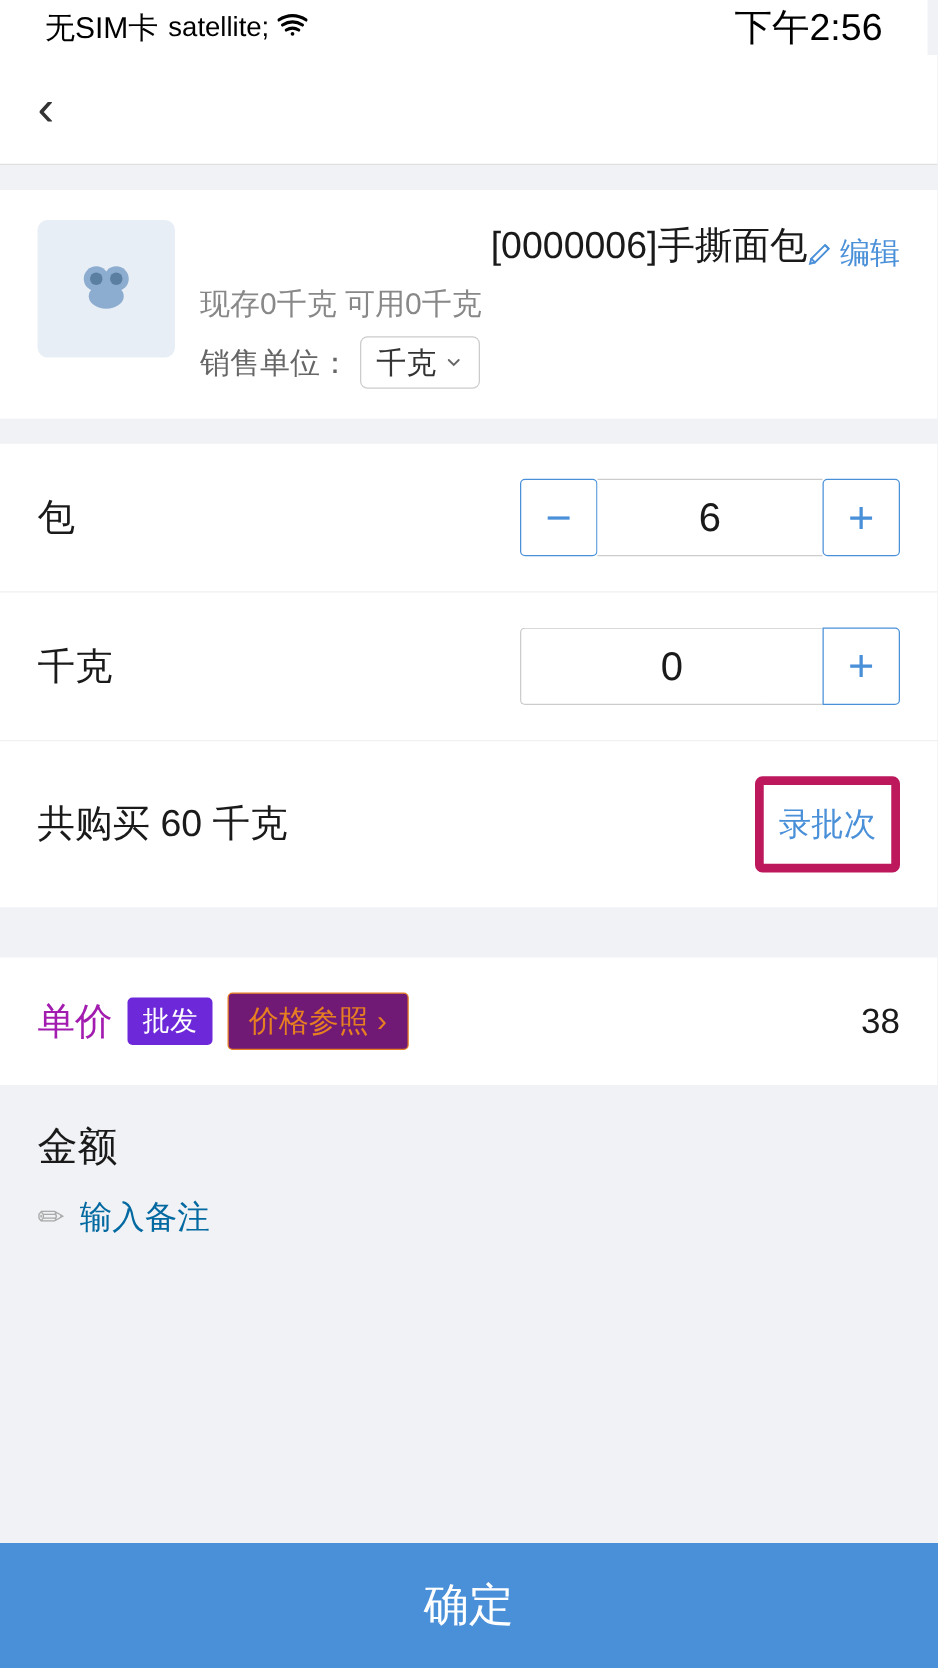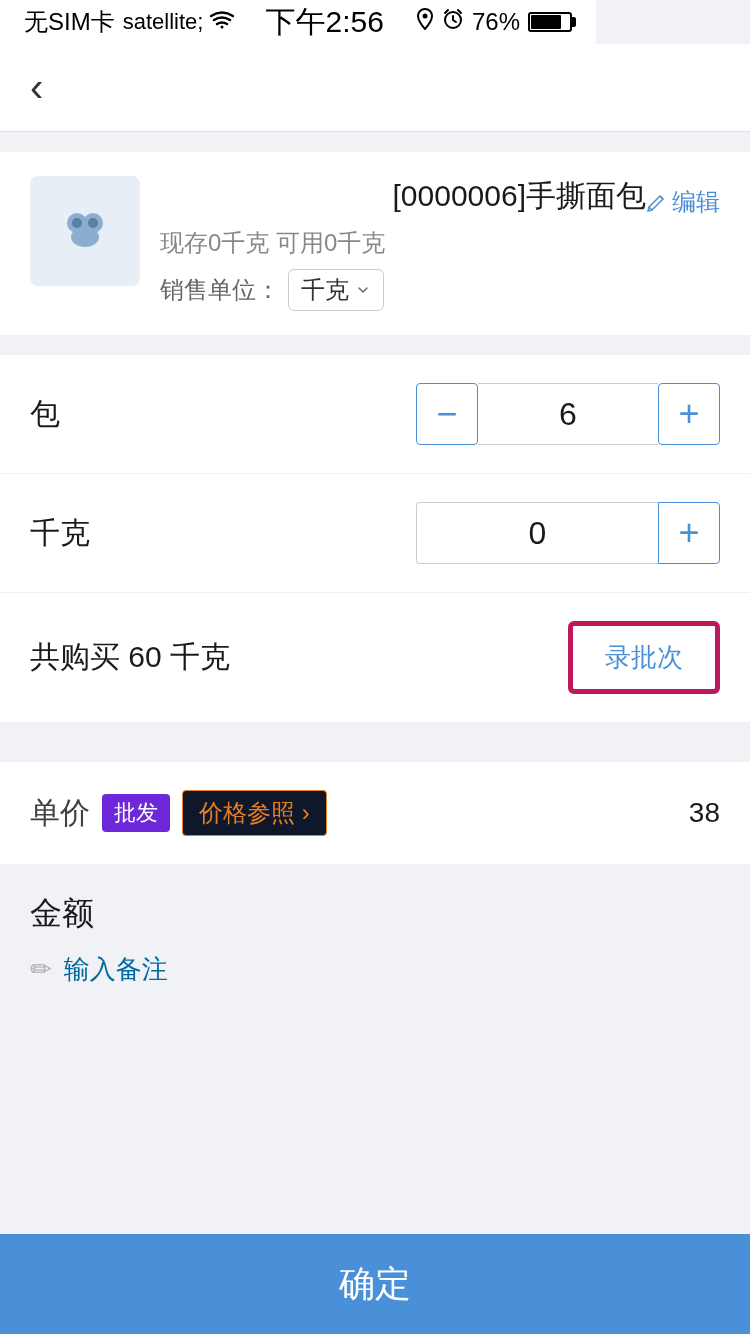--- a/index.html
+++ b/index.html
@@ -7,27 +7,27 @@
     body {
       width: 750px;
       min-height: 1334px;
       font-family: -apple-system, 'PingFang SC', 'Helvetica Neue', sans-serif;
       background: #f0f2f5;
       font-size: 28px;
     }
 
     
     .status-bar {
-      width: 596px;
+      width: 742px;
       height: 44px;
       background: #fff;
       display: flex;
       align-items: center;
       justify-content: space-between;
-      padding: 0 24px;
+      padding: 0 36px;
       font-size: 24px;
       color: #000;
     }
     .status-left { display: flex; align-items: center; gap: 8px; }
     .status-center { font-size: 30px; font-weight: 500; }
     .status-right { display: flex; align-items: center; gap: 8px; font-size: 24px; }
     .battery {
       width: 44px; height: 20px;
       border: 2px solid #000;
       border-radius: 3px;
@@ -213,53 +213,53 @@
       align-items: center;
       justify-content: space-between;
       padding: 28px 30px;
       background: #fff;
     }
     .total-text {
       font-size: 30px;
       color: #1a1a1a;
     }
     .batch-btn {
-      border: 5px solid #be185d;
+      border: 7px solid #be185d;
       color: #4a90d9;
       background: #fff;
-      padding: 14px 32px;
+      padding: 14px 12px;
       font-size: 26px;
       border-radius: 6px;
       cursor: pointer;
     }
 
     
     .price-section {
       background: #fff;
       margin-top: 20px;
       padding: 28px 30px;
       display: flex;
       align-items: center;
     }
     .price-label {
       font-size: 30px;
-      color: #404040;
+      color: #a21caf;
     }
     .price-tag {
       background: #6d28d9;
       color: #fff;
       font-size: 22px;
       padding: 4px 12px;
       border-radius: 4px;
       margin: 0 12px;
     }
     .price-ref-btn {
       border: 1.5px solid #e67e22;
       color: #e67e22;
-      background: #0f172a;
+      background: #701a75;
       font-size: 24px;
       padding: 6px 16px;
       border-radius: 4px;
       display: flex;
       align-items: center;
       cursor: pointer;
     }
     .price-value {
       font-size: 28px;
       color: #1a1a1a;
@@ -343,40 +343,20 @@
     <span class="wifi-icon">satellite;
       <svg width="24" height="18" viewBox="0 0 24 18" fill="none">
         <path d="M1 5 Q12 -2 23 5" stroke="#000" stroke-width="2.5" fill="none" stroke-linecap="round"></path>
         <path d="M4 9 Q12 4 20 9" stroke="#000" stroke-width="2.5" fill="none" stroke-linecap="round"></path>
         <path d="M7 13 Q12 10 17 13" stroke="#000" stroke-width="2.5" fill="none" stroke-linecap="round"></path>
         <circle cx="12" cy="16" r="1.5" fill="#000"></circle>
       </svg>
     </span>
   </div>
   <div class="status-center">下午2:56</div>
-  <div class="status-right">
-    <span>
-      <svg width="18" height="22" viewBox="0 0 18 22" fill="none">
-        <path d="M9 1 C5 1 2 4 2 8 C2 13 9 21 9 21 C9 21 16 13 16 8 C16 4 13 1 9 1Z" stroke="#000" stroke-width="2" fill="none"></path>
-        <circle cx="9" cy="8" r="2.5" fill="#000"></circle>
-      </svg>
-    </span>
-    <span>
-      <svg width="22" height="22" viewBox="0 0 22 22" fill="none">
-        <circle cx="11" cy="12" r="8" stroke="#000" stroke-width="2" fill="none"></circle>
-        <path d="M11 8 L11 12 L14 14" stroke="#000" stroke-width="2" stroke-linecap="round"></path>
-        <path d="M3 5 L6 2" stroke="#000" stroke-width="2" stroke-linecap="round"></path>
-        <path d="M19 5 L16 2" stroke="#000" stroke-width="2" stroke-linecap="round"></path>
-      </svg>
-    </span>
-    <span>76%</span>
-    <div class="battery">
-      <div class="battery-fill"></div>
-    </div>
-  </div>
 </div>
 
 <div class="nav-bar">
   <div class="nav-back">‹</div>
 </div>
 
 <div class="section-white">
   <div class="product-info">
     <div class="product-thumb">
       <svg viewBox="0 0 60 60" fill="none" xmlns="http://www.w3.org/2000/svg">

